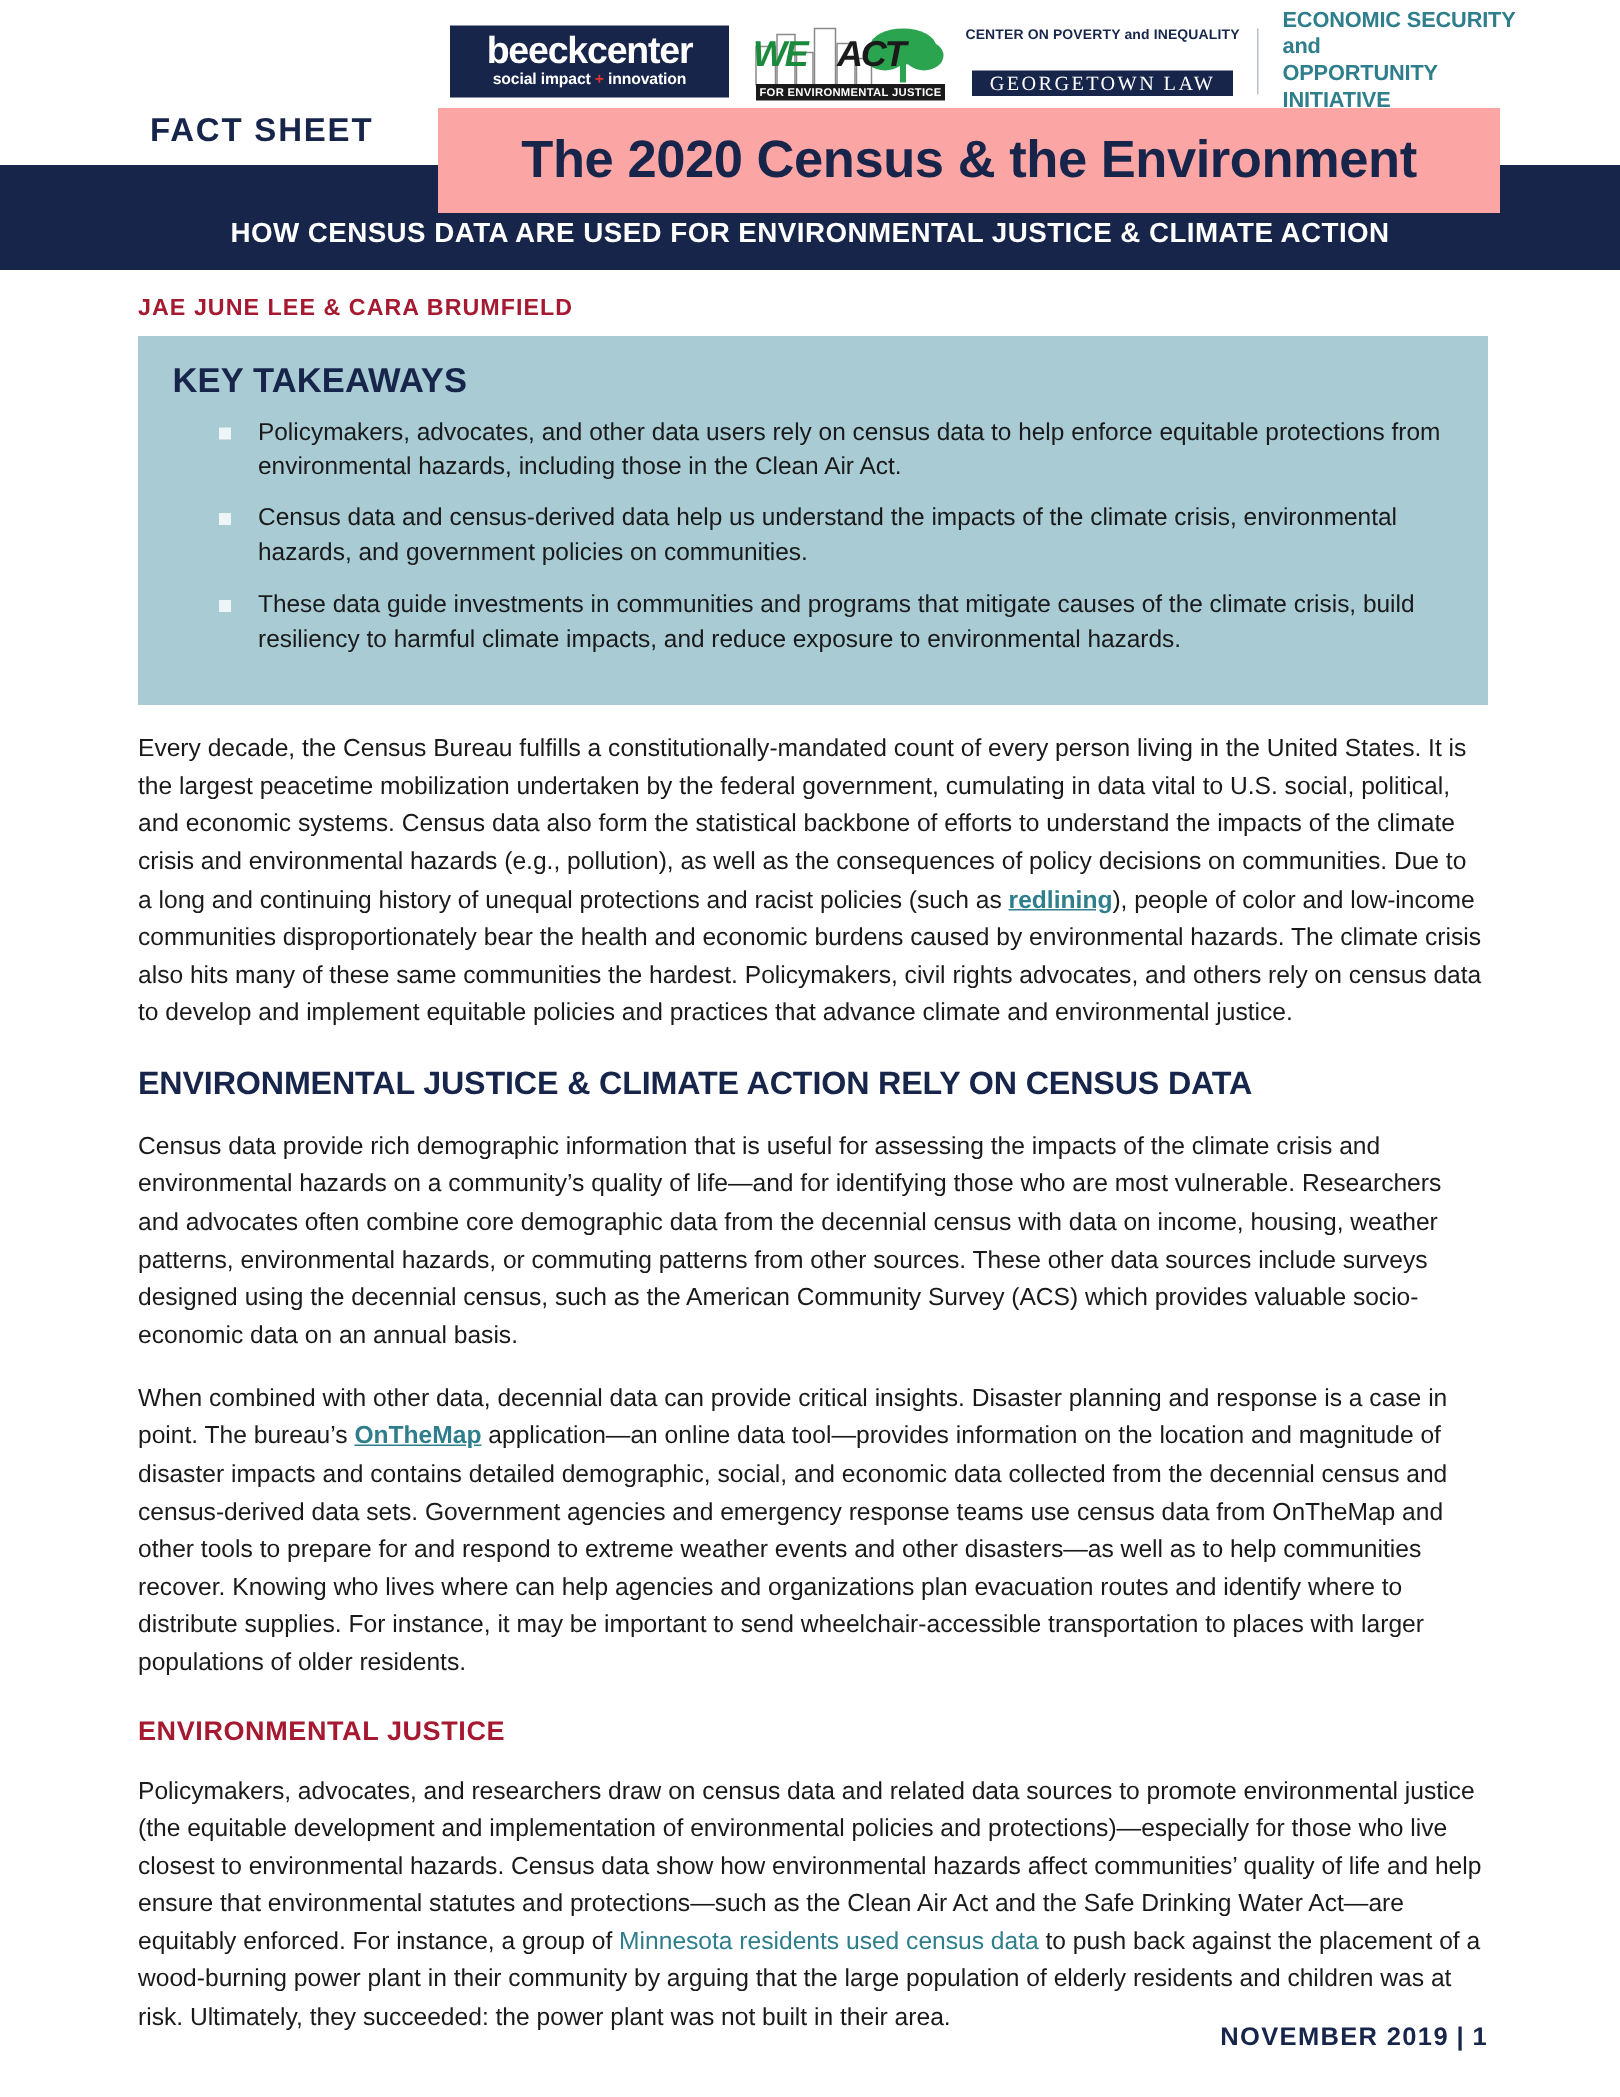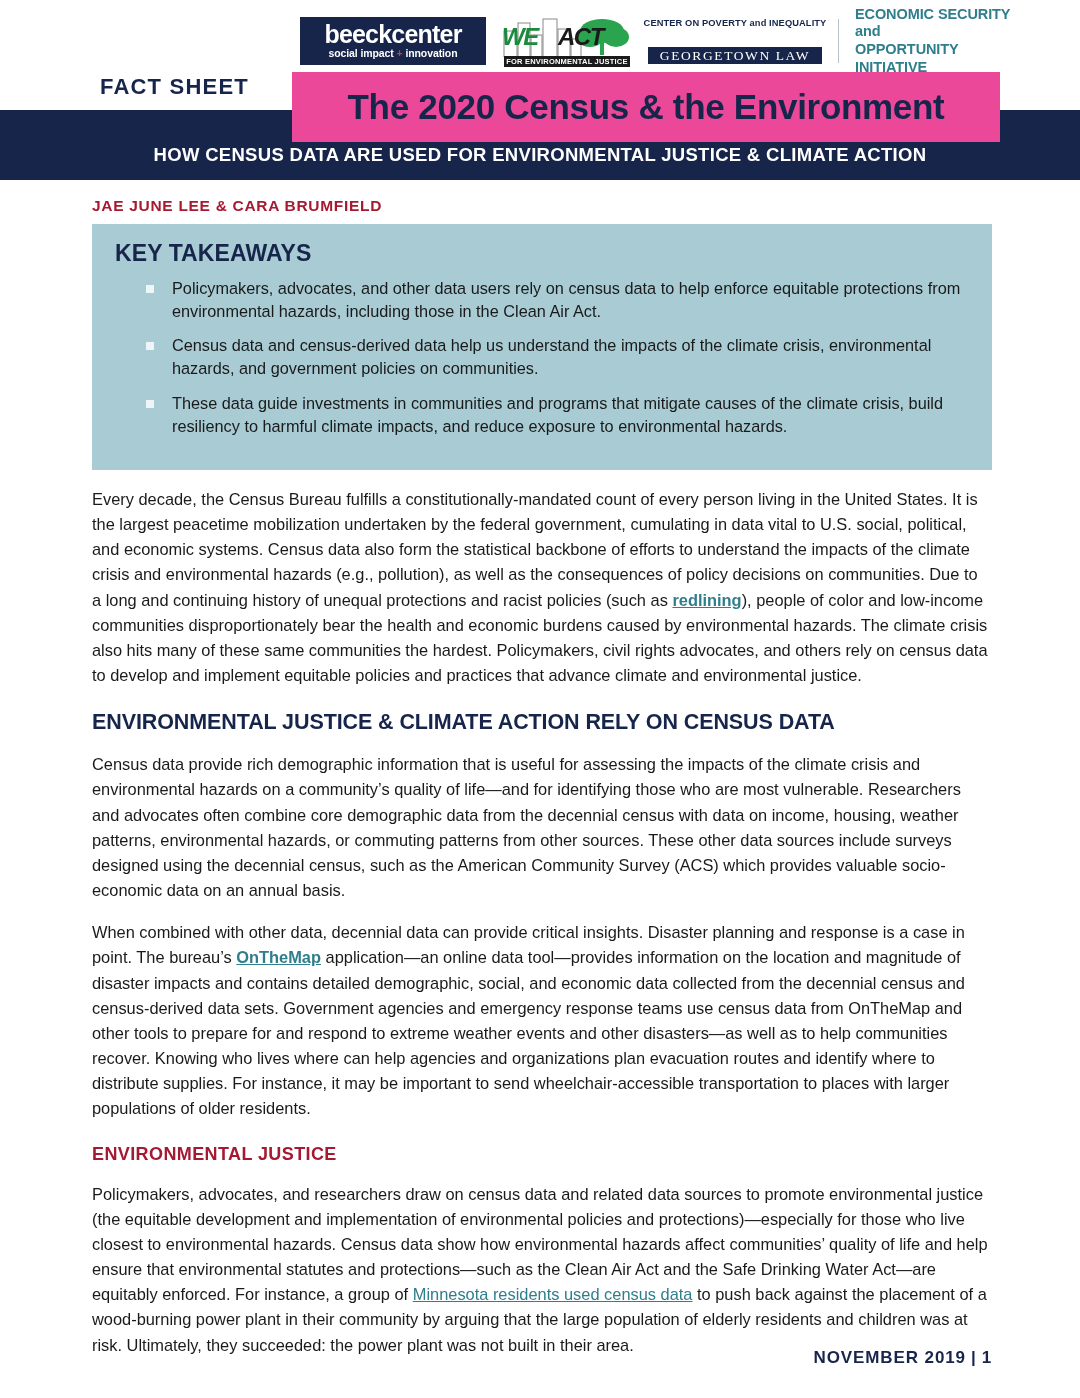--- a/index.html
+++ b/index.html
@@ -170,21 +170,21 @@
     background: #17254b;
   }
 
   
   .title-block {
     position: absolute;
     left: 292px;
     top: 72px;
     width: 708px;
     height: 70px;
-    background: #ec4899;
+    background: #fca5a5;
     display: flex;
     align-items: center;
     justify-content: center;
   }
   .title-block .t {
     color: #17254b;
     font-size: 35px;
     font-weight: bold;
     letter-spacing: -0.3px;
     white-space: nowrap;
@@ -274,21 +274,20 @@
     margin-top: 22px;
   }
 
   a.doclink {
     color: #2f7e8c;
     font-weight: bold;
     text-decoration: underline;
   }
   a.doclink-plain {
     color: #2f7e8c;
-    text-decoration: underline;
   }
 
   .footer {
     position: absolute;
     right: 88px;
     bottom: 30px;
     color: #17254b;
     font-size: 17px;
     font-weight: bold;
     letter-spacing: 0.9px;

